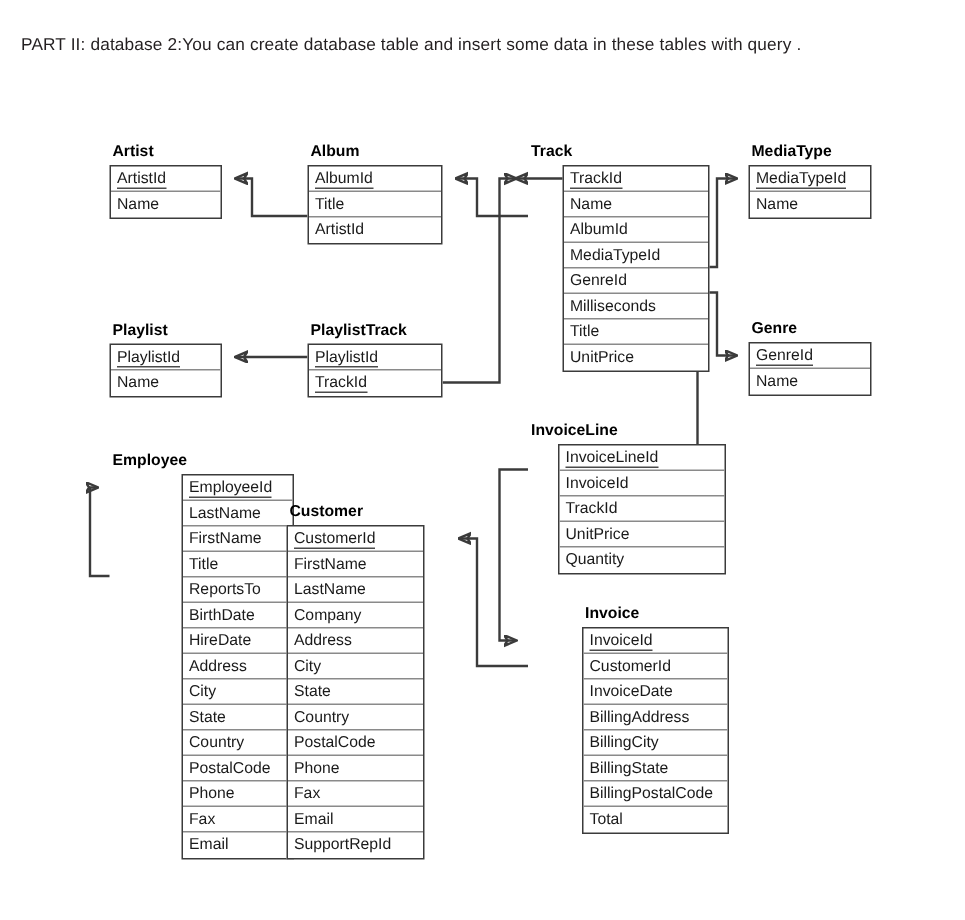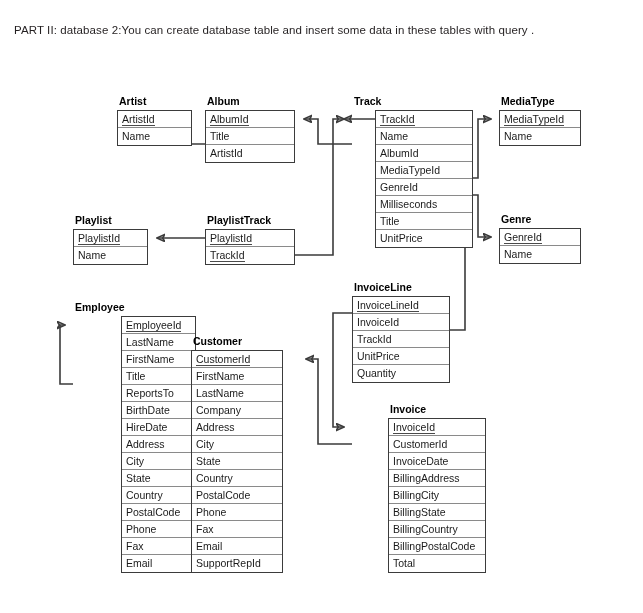--- a/index.html
+++ b/index.html
@@ -59,21 +59,21 @@
 
     <path d="M352,313 L333,313 L333,427 L344,427" marker-end="url(#ah)"></path>
 
     <path d="M352,444 L318,444 L318,359 L306,359" marker-end="url(#ah)"></path>
 
     <path d="M205,567 L175,567 L175,325 L157,325" marker-end="url(#ah)"></path>
 
     <path d="M73,384 L60,384 L60,325 L65,325" marker-end="url(#ah)"></path>
   </svg>
 
-  <div class="entity" style="left: 73px; top: 110px; width: 75px; margin-left: 44px;">
+  <div class="entity" style="left: 73px; top: 110px; width: 75px;">
       <div class="entity-title">Artist</div>
       <div class="ent-box" style="width: 75px;">
         <div class="attr pk"><span>ArtistId</span></div>
         <div class="attr"><span>Name</span></div>
       </div>
     </div>
   <div class="entity" style="left: 205px; top: 110px; width: 90px;">
       <div class="entity-title">Album</div>
       <div class="ent-box" style="width: 90px;">
         <div class="attr pk"><span>AlbumId</span></div>
@@ -117,38 +117,37 @@
     </div>
   <div class="entity" style="left: 205px; top: 229px; width: 90px;">
       <div class="entity-title">PlaylistTrack</div>
       <div class="ent-box" style="width: 90px;">
         <div class="attr pk"><span>PlaylistId</span></div>
         <div class="attr pk"><span>TrackId</span></div>
       </div>
     </div>
   <div class="entity" style="left: 352px; top: 296px; width: 98px;">
       <div class="entity-title">InvoiceLine</div>
-      <div class="ent-box" style="width: 98px;">
+      <div class="ent-box" style="width: 112px; margin-left: 20px;">
         <div class="attr pk"><span>InvoiceLineId</span></div>
         <div class="attr"><span>InvoiceId</span></div>
         <div class="attr"><span>TrackId</span></div>
         <div class="attr"><span>UnitPrice</span></div>
         <div class="attr"><span>Quantity</span></div>
       </div>
     </div>
   <div class="entity" style="left: 352px; top: 418px; width: 110px; margin-left: 36px;">
       <div class="entity-title">Invoice</div>
       <div class="ent-box" style="width: 98px;">
         <div class="attr pk"><span>InvoiceId</span></div>
         <div class="attr"><span>CustomerId</span></div>
         <div class="attr"><span>InvoiceDate</span></div>
         <div class="attr"><span>BillingAddress</span></div>
         <div class="attr"><span>BillingCity</span></div>
         <div class="attr"><span>BillingState</span></div>
-        <div class="attr"><span>BillingCountry</span></div>
         <div class="attr"><span>BillingPostalCode</span></div>
         <div class="attr"><span>Total</span></div>
       </div>
     </div>
   <div class="entity" style="left: 73px; top: 316px; width: 61px; padding-left: 48px;">
       <div class="entity-title">Employee</div>
       <div class="ent-box" style="width: 75px;">
         <div class="attr pk"><span>EmployeeId</span></div>
         <div class="attr"><span>LastName</span></div>
         <div class="attr"><span>FirstName</span></div>

